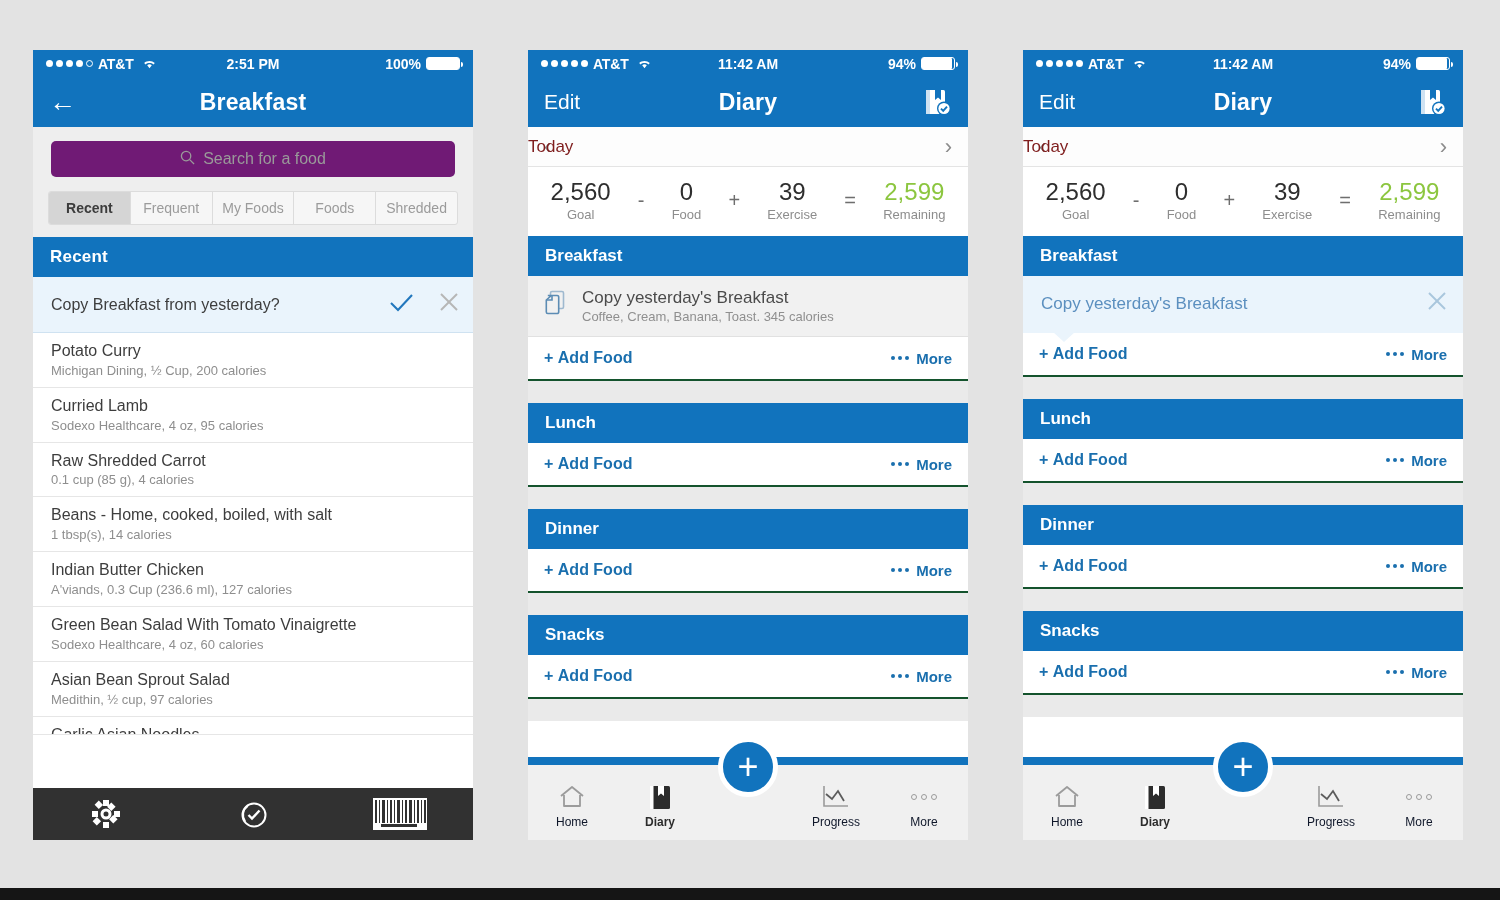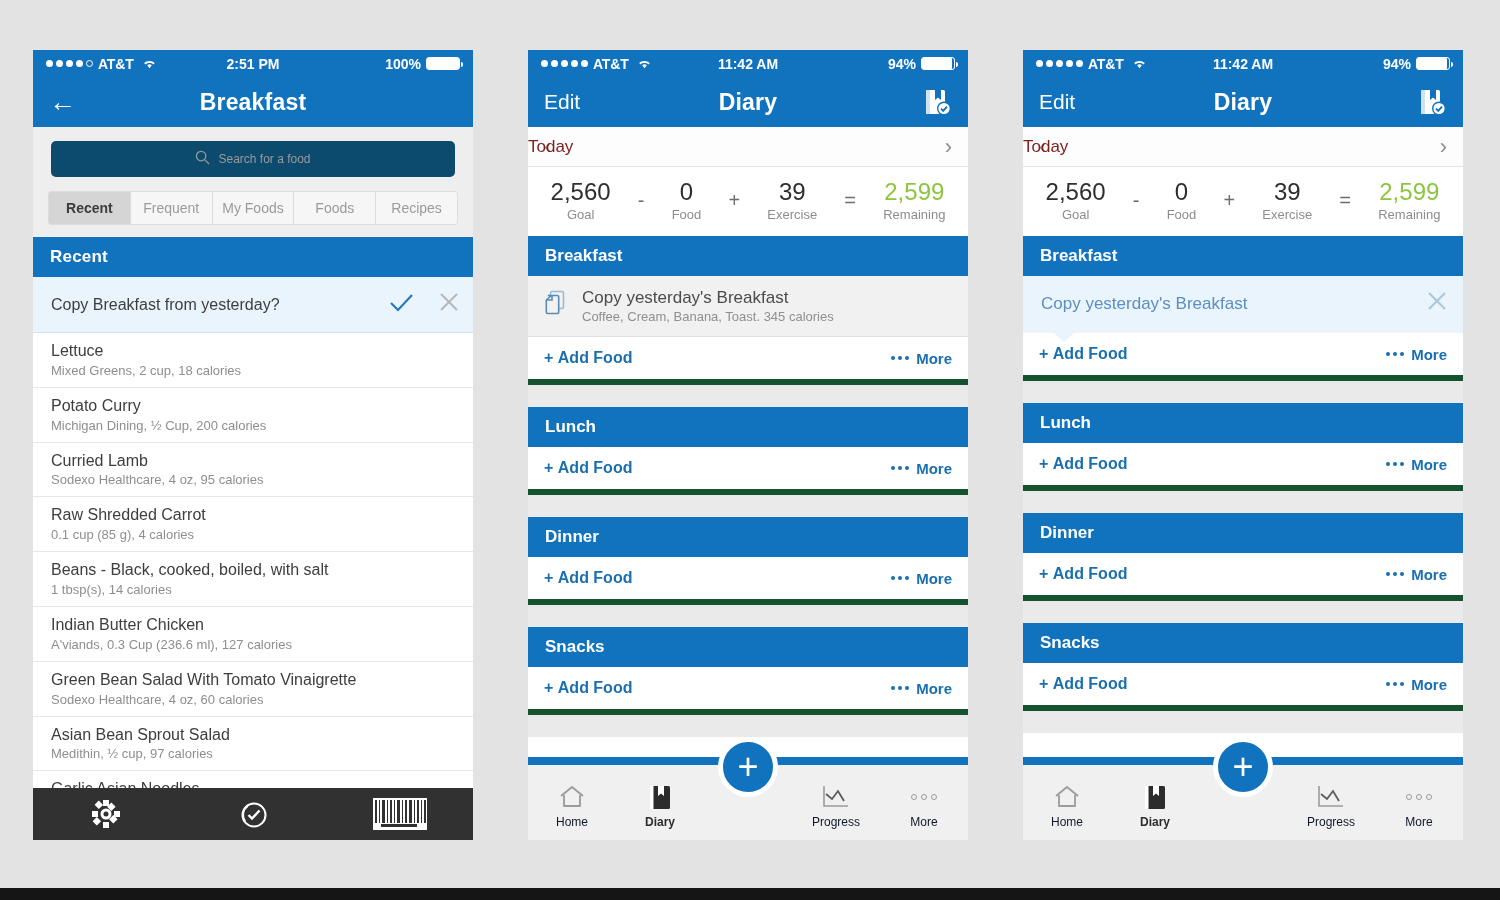--- a/index.html
+++ b/index.html
@@ -47,23 +47,23 @@
     display: flex; align-items: center; padding: 0 16px; position: relative;
   }
   .nav-title { position: absolute; left: 0; right: 0; text-align: center; font-size: 23px; font-weight: bold; letter-spacing: 0.2px; }
   .nav-left { font-size: 21px; z-index: 2; }
   .nav-right { margin-left: auto; z-index: 2; display: flex; align-items: center; }
   .back-arrow { font-size: 27px; line-height: 1; font-weight: 300; }
 
   
   .search-wrap { background: #eeeeee; padding: 14px 18px 0 18px; }
   .searchbar {
-    height: 36px; background: #0c4a6e; border-radius: 5px;
+    height: 36px; background: #701a75; border-radius: 5px;
     display: flex; align-items: center; justify-content: center; gap: 8px;
-    color: #9a9a9a; font-size: 12px;
+    color: #9a9a9a; font-size: 16px;
   }
   .seg-wrap { background: #eeeeee; padding: 14px 15px 12px 15px; }
   .segmented { display: flex; border: 1px solid #dcdcdc; border-radius: 3px; overflow: hidden; background: #f6f6f6; }
   .seg {
     flex: 1; text-align: center; font-size: 14px; color: #9b9b9b;
     padding: 8px 2px; border-right: 1px solid #dcdcdc; white-space: nowrap;
   }
   .seg:last-child { border-right: none; }
   .seg.active { background: #d5d5d5; color: #3c3c3c; font-weight: bold; }
 
@@ -108,21 +108,21 @@
   .stat .lab { font-size: 13px; color: #8d8d8d; margin-top: 3px; }
   .op { font-size: 20px; color: #6e6e6e; padding: 0 2px; }
 
   .meal-head { background: #1173bd; color: #fff; font-size: 17px; font-weight: bold; padding: 10px 17px; }
   .gap { height: 22px; background: #eaeaea; }
 
   .copy-sugg { background: #f1f1f1; display: flex; align-items: flex-start; padding: 11px 16px 12px 16px; border-bottom: 1px solid #e1e1e1; }
   .copy-sugg .txt .t1 { font-size: 17px; color: #4b4b4b; line-height: 1.25; }
   .copy-sugg .txt .t2 { font-size: 13px; color: #8f8f8f; margin-top: 1px; }
 
-  .addrow { background: #fff; display: flex; align-items: center; padding: 12px 16px; border-bottom: 6px solid #14532d; text-align: right; }
+  .addrow { background: #fff; display: flex; align-items: center; padding: 12px 16px; border-bottom: 2px solid #14532d; text-align: right; }
   .addrow .add { color: #1a6fae; font-size: 16px; font-weight: bold; }
   .addrow .more { margin-left: auto; color: #1a6fae; font-size: 15px; font-weight: bold; display: flex; align-items: center; gap: 7px; }
   .dots3 { display: flex; gap: 3px; }
   .dots3 i { width: 4px; height: 4px; border-radius: 50%; background: #1a6fae; display: block; }
 
   
   .tooltip-row { background: #eaf4fc; padding: 15px 16px 16px 18px; display: flex; align-items: center; position: relative; }
   .tooltip-row .tt { font-size: 17px; color: #5b8fbf; flex: 1; }
   .tooltip-row .ttx { color: #a9c6dd; font-size: 22px; font-weight: 300; }
   .tt-point { position: absolute; left: 30px; bottom: -9px; width: 0; height: 0;
@@ -195,21 +195,21 @@
         <span>Search for a food</span>
       </div>
     </div>
 
     <div class="seg-wrap">
       <div class="segmented">
         <div class="seg active">Recent</div>
         <div class="seg">Frequent</div>
         <div class="seg">My Foods</div>
         <div class="seg">Foods</div>
-        <div class="seg">Recipes</div>
+        <div class="seg">Shredded</div>
       </div>
     </div>
 
     <div class="section-header">Recent</div>
 
     <div class="copy-row">
       <div class="label">Copy Breakfast from yesterday?</div>
       <div class="ic-check">
         <svg width="23" height="18" viewBox="0 0 23 18">
             <polyline points="1,9 8,16 22,1" fill="none" stroke="#2277bd" stroke-width="2.1"></polyline>
@@ -218,37 +218,33 @@
       <div class="ic-x">
         <svg width="20" height="20" viewBox="0 0 20 20">
             <line x1="2" y1="2" x2="18" y2="18" stroke="#b6b6b6" stroke-width="2"></line>
             <line x1="18" y1="2" x2="2" y2="18" stroke="#b6b6b6" stroke-width="2"></line>
           </svg>
       </div>
     </div>
 
     <div class="food-list">
       <div class="food-item">
-        <div class="food-name">Lettuce</div>
-        <div class="food-desc">Mixed Greens, 2 cup, 18 calories</div>
-      </div>
-      <div class="food-item">
         <div class="food-name">Potato Curry</div>
         <div class="food-desc">Michigan Dining, ½ Cup, 200 calories</div>
       </div>
       <div class="food-item">
         <div class="food-name">Curried Lamb</div>
         <div class="food-desc">Sodexo Healthcare, 4 oz, 95 calories</div>
       </div>
       <div class="food-item">
         <div class="food-name">Raw Shredded Carrot</div>
         <div class="food-desc">0.1 cup (85 g), 4 calories</div>
       </div>
       <div class="food-item">
-        <div class="food-name">Beans - Black, cooked, boiled, with salt</div>
+        <div class="food-name">Beans - Home, cooked, boiled, with salt</div>
         <div class="food-desc">1 tbsp(s), 14 calories</div>
       </div>
       <div class="food-item">
         <div class="food-name">Indian Butter Chicken</div>
         <div class="food-desc">A'viands, 0.3 Cup (236.6 ml), 127 calories</div>
       </div>
       <div class="food-item">
         <div class="food-name">Green Bean Salad With Tomato Vinaigrette</div>
         <div class="food-desc">Sodexo Healthcare, 4 oz, 60 calories</div>
       </div>

